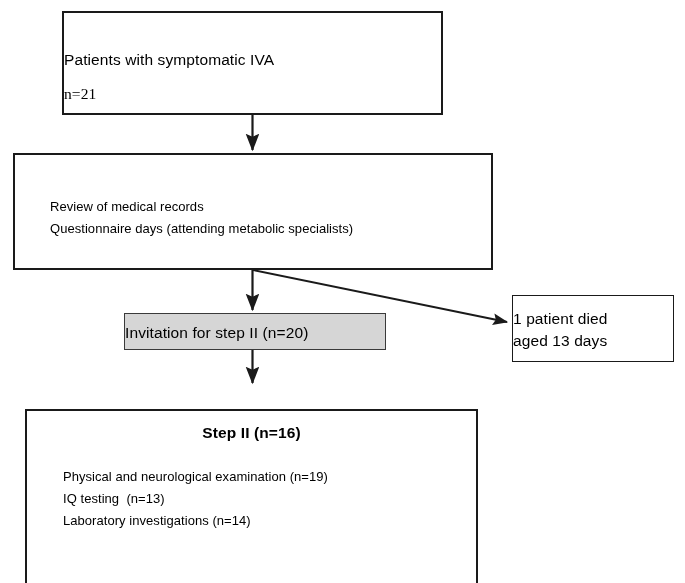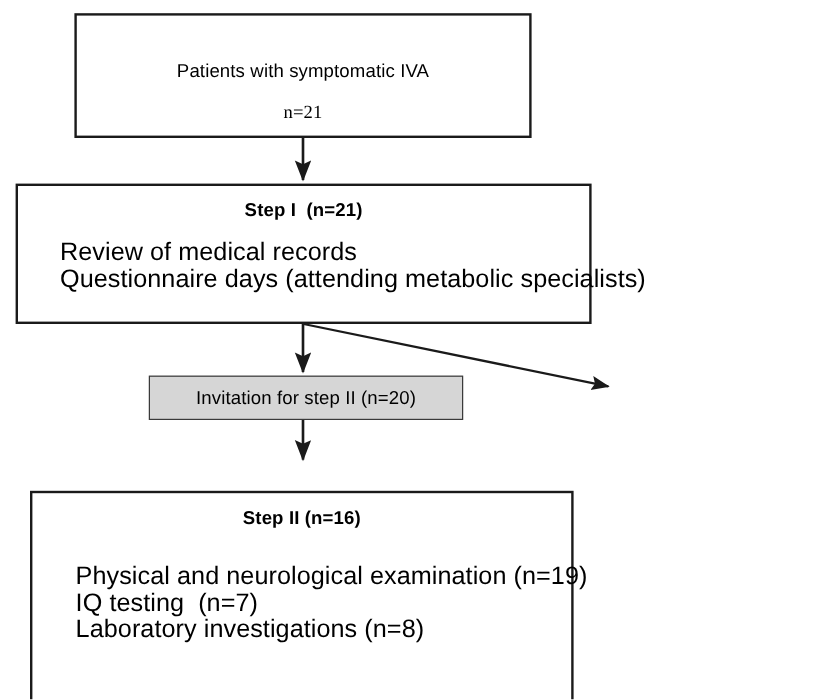--- a/index.html
+++ b/index.html
@@ -29,30 +29,30 @@
     position: absolute;
     left: 0;
     right: 0;
   }
   .txt {
     font-size: 15.5px;
     line-height: 1.38;
     white-space: pre;
     letter-spacing: 0.1px;
   }
-  .center { text-align: center; }
+  .center { text-align: left; }
   .head {
     font-weight: bold;
     font-size: 15.5px;
     text-align: center;
     letter-spacing: 0.1px;
     white-space: pre;
   }
   .body-line {
-    font-size: 21px;
+    font-size: 13px;
     white-space: pre;
     letter-spacing: 0.05px;
   }
 
   
   #node-source {
     left: 62px;  top: 11px;  width: 381px;  height: 104px;
   }
   #node-source .l1 { top: 36px; }
   #node-source .l2 { top: 70px; font-family: Liberation Serif, serif; }
@@ -122,30 +122,33 @@
       <line x1="252.5" y1="350" x2="252.5" y2="383" stroke="#1a1a1a" stroke-width="2.2" marker-end="url(#arrowhead)"></line>
     </g>
   </svg>
 
   <div class="node" id="node-source">
     <div class="node-inner txt center l1">Patients with symptomatic IVA</div>
     <div class="node-inner txt center l2">n=21</div>
   </div>
 
   <div class="node" id="node-step1">
-    <div class="node-inner head hd">Step I  (n=21)</div>
     <div class="node-inner body-line b1">Review of medical records</div>
     <div class="node-inner body-line b2">Questionnaire days (attending metabolic specialists)</div>
   </div>
 
   <div class="node" id="node-invitation">
     <div class="node-inner txt center l1">Invitation for step II (n=20)</div>
   </div>
 
+  <div class="node" id="node-died">
+    <div class="node-inner txt center l1">1 patient died</div>
+    <div class="node-inner txt center l2">aged 13 days</div>
+  </div>
 
   <div class="node" id="node-step2">
     <div class="node-inner head hd">Step II (n=16)</div>
     <div class="node-inner body-line b1">Physical and neurological examination (n=19)</div>
-    <div class="node-inner body-line b2">IQ testing  (n=7)</div>
-    <div class="node-inner body-line b3">Laboratory investigations (n=8)</div>
+    <div class="node-inner body-line b2">IQ testing  (n=13)</div>
+    <div class="node-inner body-line b3">Laboratory investigations (n=14)</div>
   </div>
 
 </div>
 
 </body></html>

